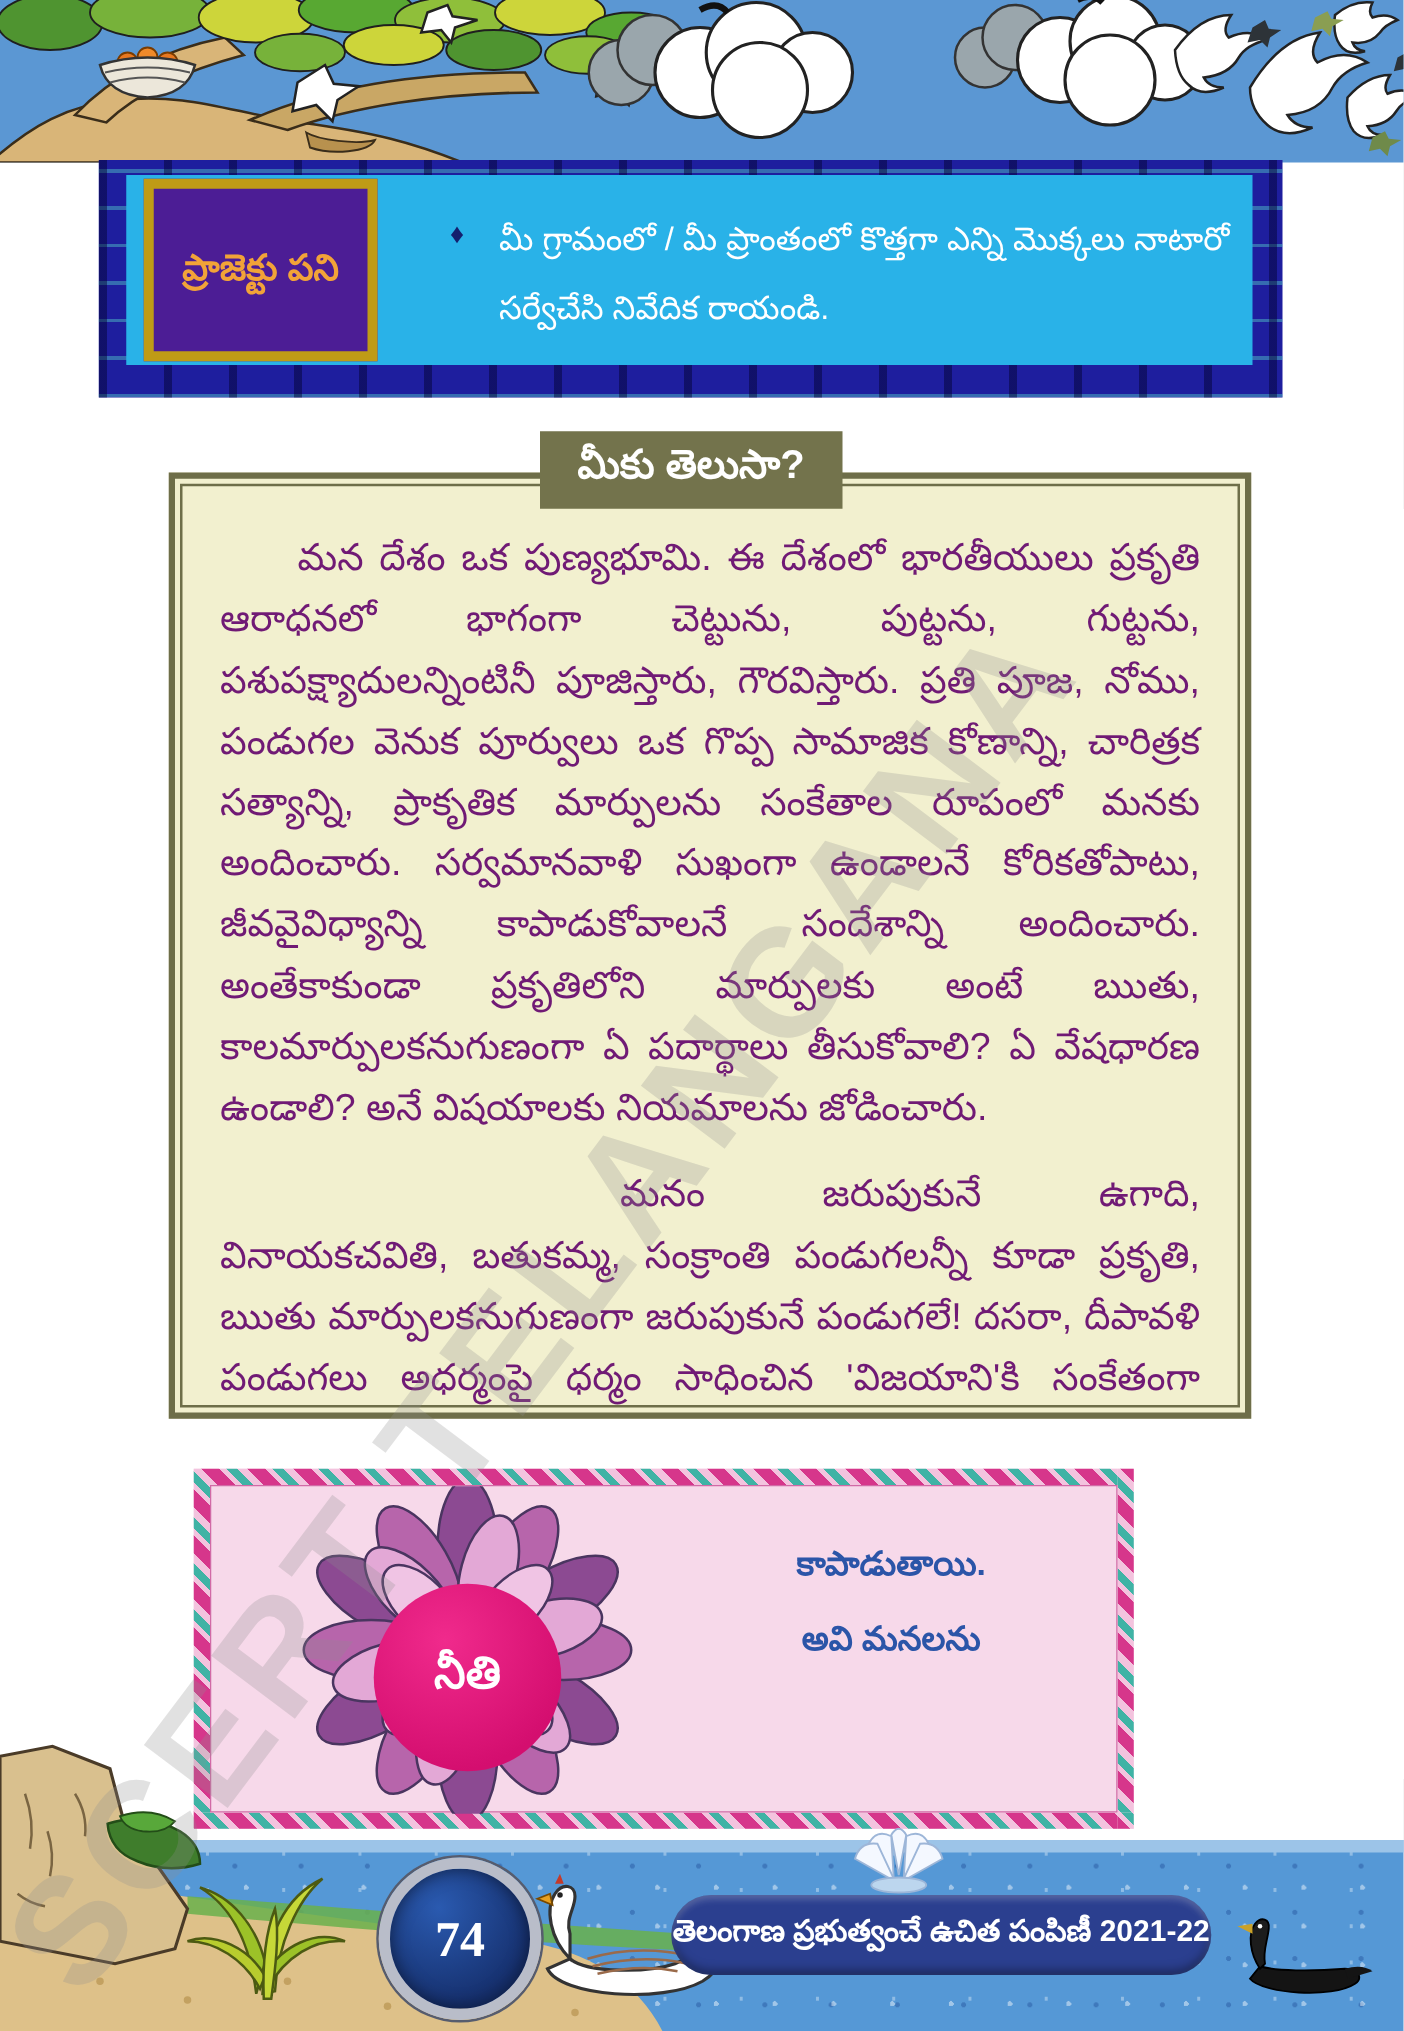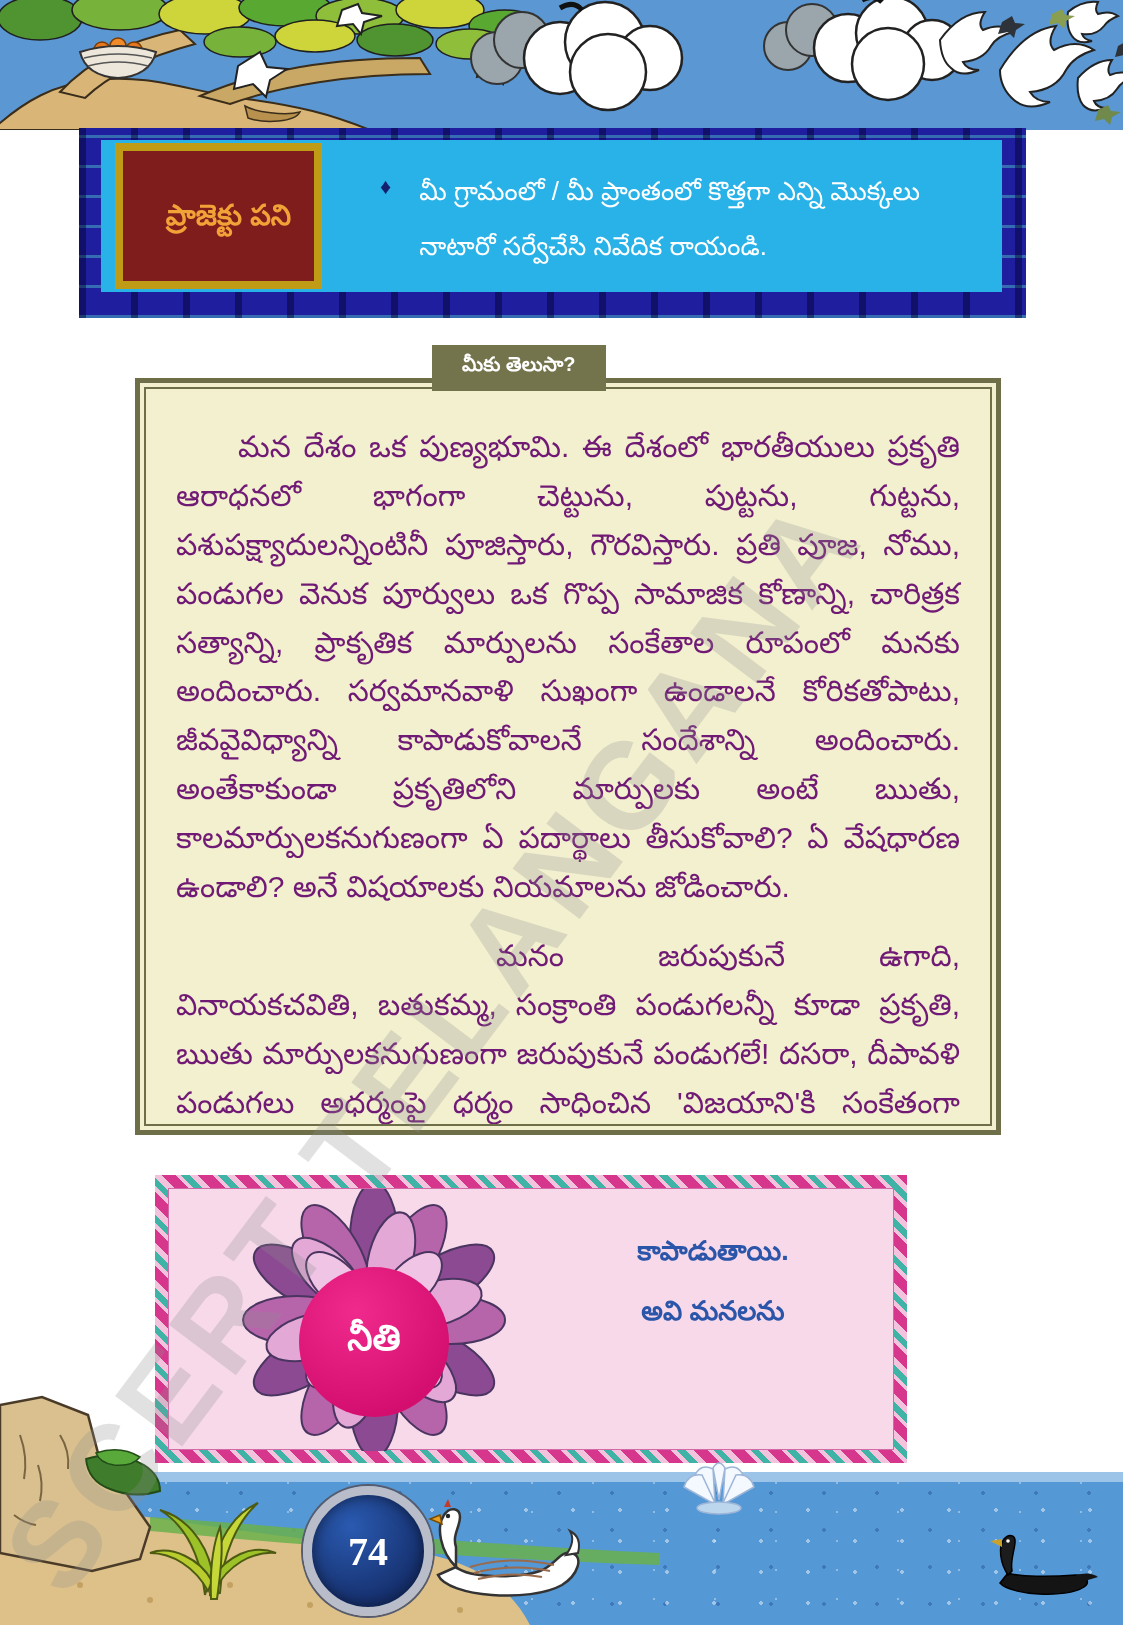--- a/index.html
+++ b/index.html
@@ -19,42 +19,42 @@
       repeating-linear-gradient(90deg, rgba(0,0,40,.45) 0 7px, rgba(0,0,0,0) 7px 52px),
       repeating-linear-gradient(0deg, rgba(90,225,205,.40) 0 3px, rgba(0,0,0,0) 3px 30px);
     box-sizing:border-box;padding:12px 24px 26px 22px;
   }
   .banner-inner{
     width:100%;height:100%;background:#29b2e8;
     display:flex;align-items:center;box-sizing:border-box;padding:0 10px 0 14px;
   }
   .label-box{
     width:171px;height:130px;flex:0 0 auto;
-    background:#7f1d1d;border:8px solid #bf9b16;
-    display:flex;align-items:center;justify-content:center;text-align:right;padding-left:20px;
+    background:#4c1d95;border:8px solid #bf9b16;
+    display:flex;align-items:center;justify-content:center;text-align:right;
   }
   .label-box span{color:#f2a338;font-size:29px;font-weight:bold;line-height:1.15;}
   .banner-text-wrap{display:flex;align-items:flex-start;margin-left:58px;padding-top:6px;flex:1 1 auto;}
   .bullet{color:#141f6e;font-size:22px;margin-top:10px;flex:0 0 auto;}
   .banner-text{
     margin:0 6px 0 28px;color:#ffffff;font-size:26px;line-height:2.1;
     max-width:600px;
   }
   
   .know-box{
     position:absolute;left:135px;top:378px;width:866px;height:757px;
     background:#f2f0cf;border:5px solid #6e6e49;box-sizing:border-box;
   }
   .know-inner{
     position:absolute;inset:4px;border:2px solid #6e6e49;
     box-sizing:border-box;padding:34px 30px 0 30px;overflow:hidden;
   }
   .know-heading{
     position:absolute;left:292px;top:-38px;z-index:4;
-    background:#73734c;color:#ffffff;font-size:20px;font-weight:bold;
+    background:#73734c;color:#ffffff;font-size:32px;font-weight:bold;
     padding:8px 30px 10px 30px;white-space:nowrap;
   }
   .para{
     margin:0;color:#701a75;font-size:30px;line-height:1.63;text-align:justify;
   }
   .para.p1{text-indent:62px;}
   .para.p2{text-indent:320px;margin-top:20px;}
   
   .watermark{
     position:absolute;left:88px;top:1478px;z-index:10;pointer-events:none;
@@ -328,14 +328,15 @@
       <path d="M1008,180 C1000,168 998,152 1004,144 C1009,138 1016,140 1015,148 C1014,158 1010,166 1012,176 Z" fill="#1c1c1c" stroke="#000" stroke-width="1.5"></path>
       <path d="M1002,144 l-12,2 l12,6 z" fill="#caa22a"></path>
       <circle cx="1008" cy="146" r="1.8" fill="#fff"></circle>
       <path d="M1076,180 q14,-4 22,2 l-20,6 z" fill="#141414"></path>
     </g>
   </svg>
 
   <div class="page-badge">
     <span>74</span>
   </div>
+  <div class="footer-banner">తెలంగాణ ప్రభుత్వంచే ఉచిత పంపిణీ 2021-22</div>
 
 </div>
 
 </body></html>

